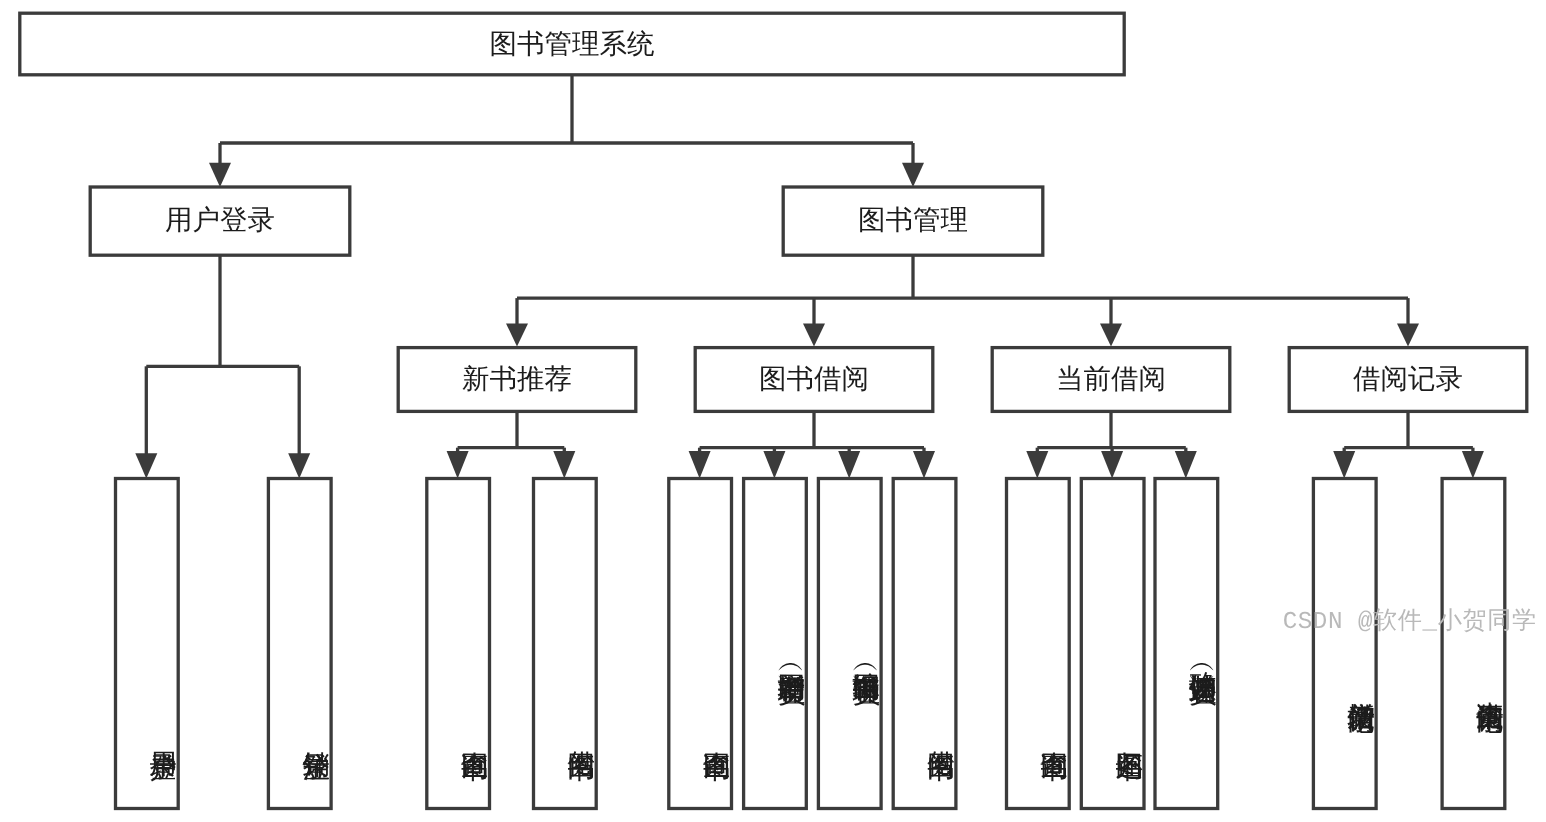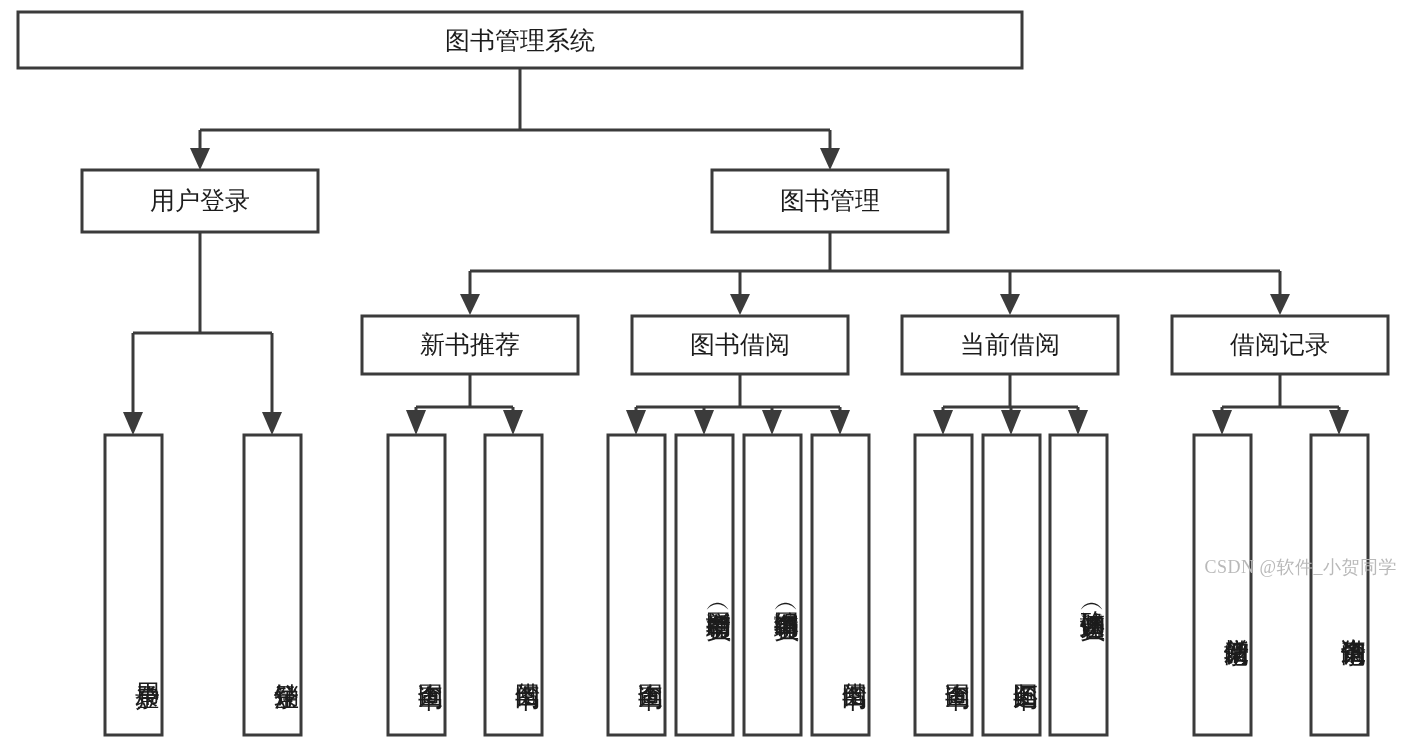--- a/index.html
+++ b/index.html
@@ -61,22 +61,22 @@
     text-align: center;
     display: flex;
     align-items: flex-start;
     justify-content: center;
     pointer-events: none;
   }
   .watermark {
     position: absolute;
     right: 8px;
     bottom: 6px;
-    font-family: Liberation Serif, serif;
-    font-size: 18px;
+    font-family: Liberation Mono, monospace;
+    font-size: 22px;
     color: #b9b9b9;
     letter-spacing: 0.5px;
     white-space: nowrap;
   }
 </style>
 </head>
 <body>
 
 <div id="diagram-root">
 

